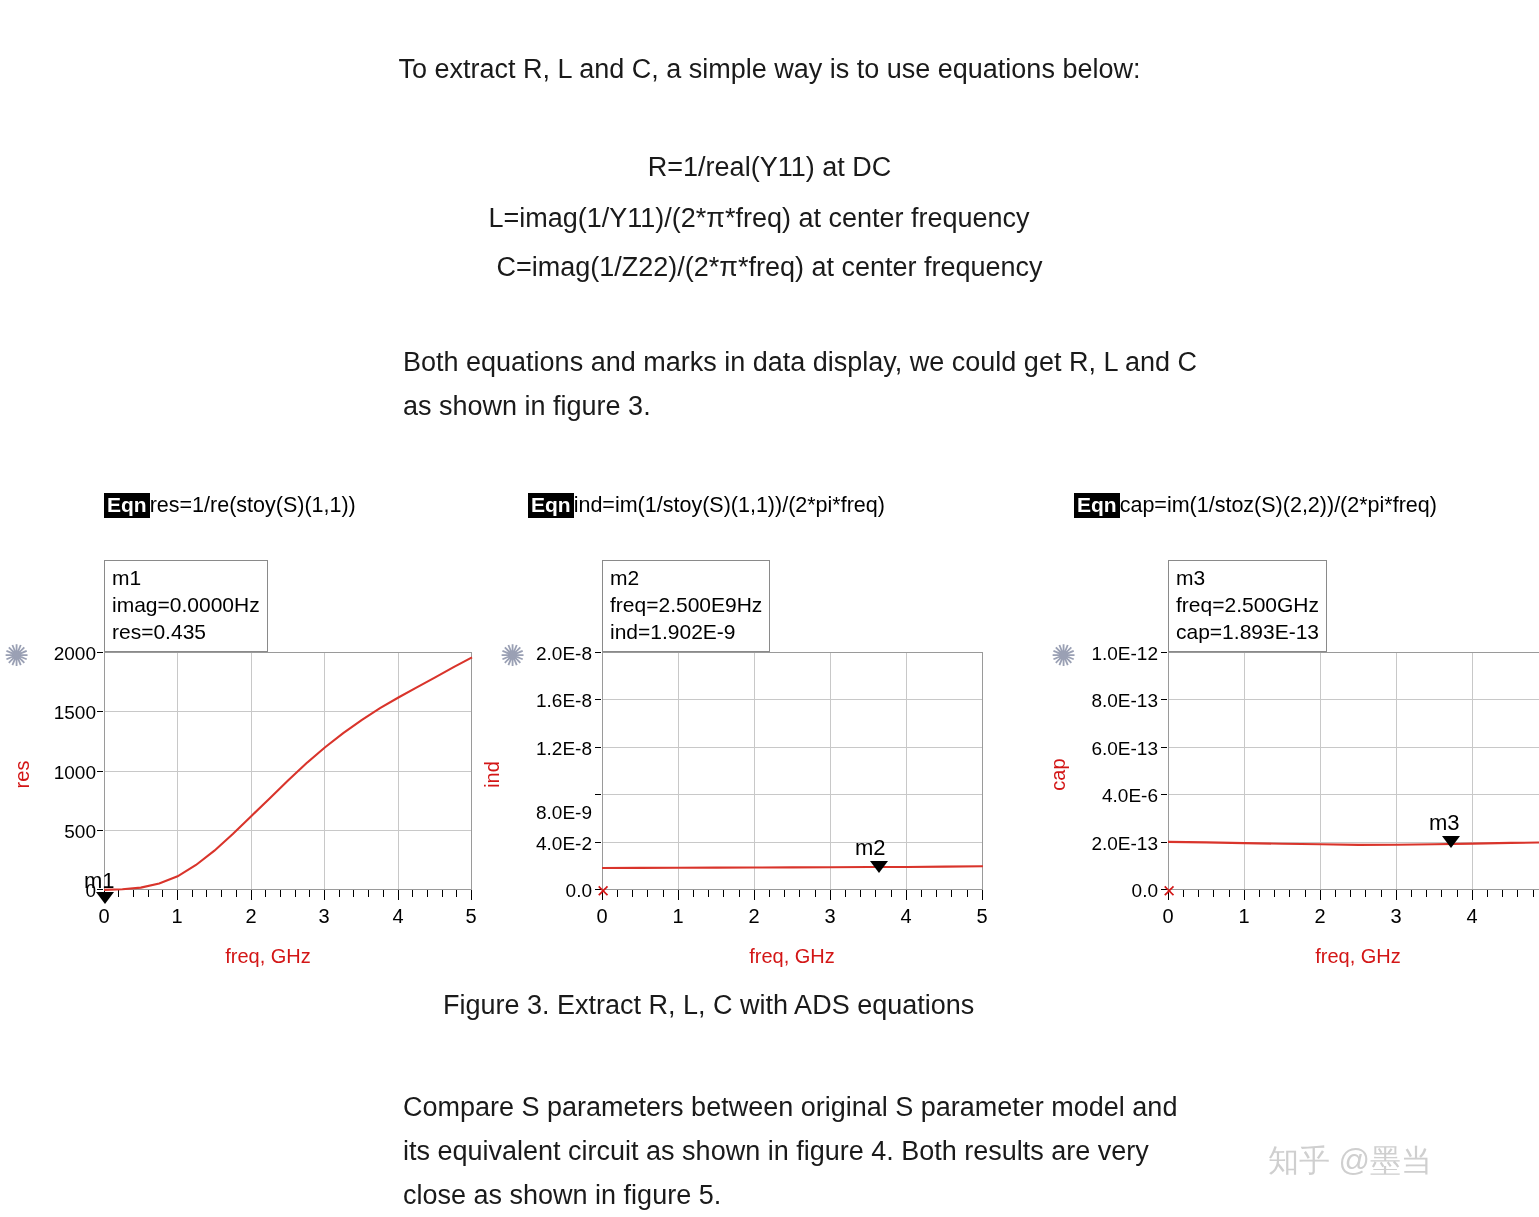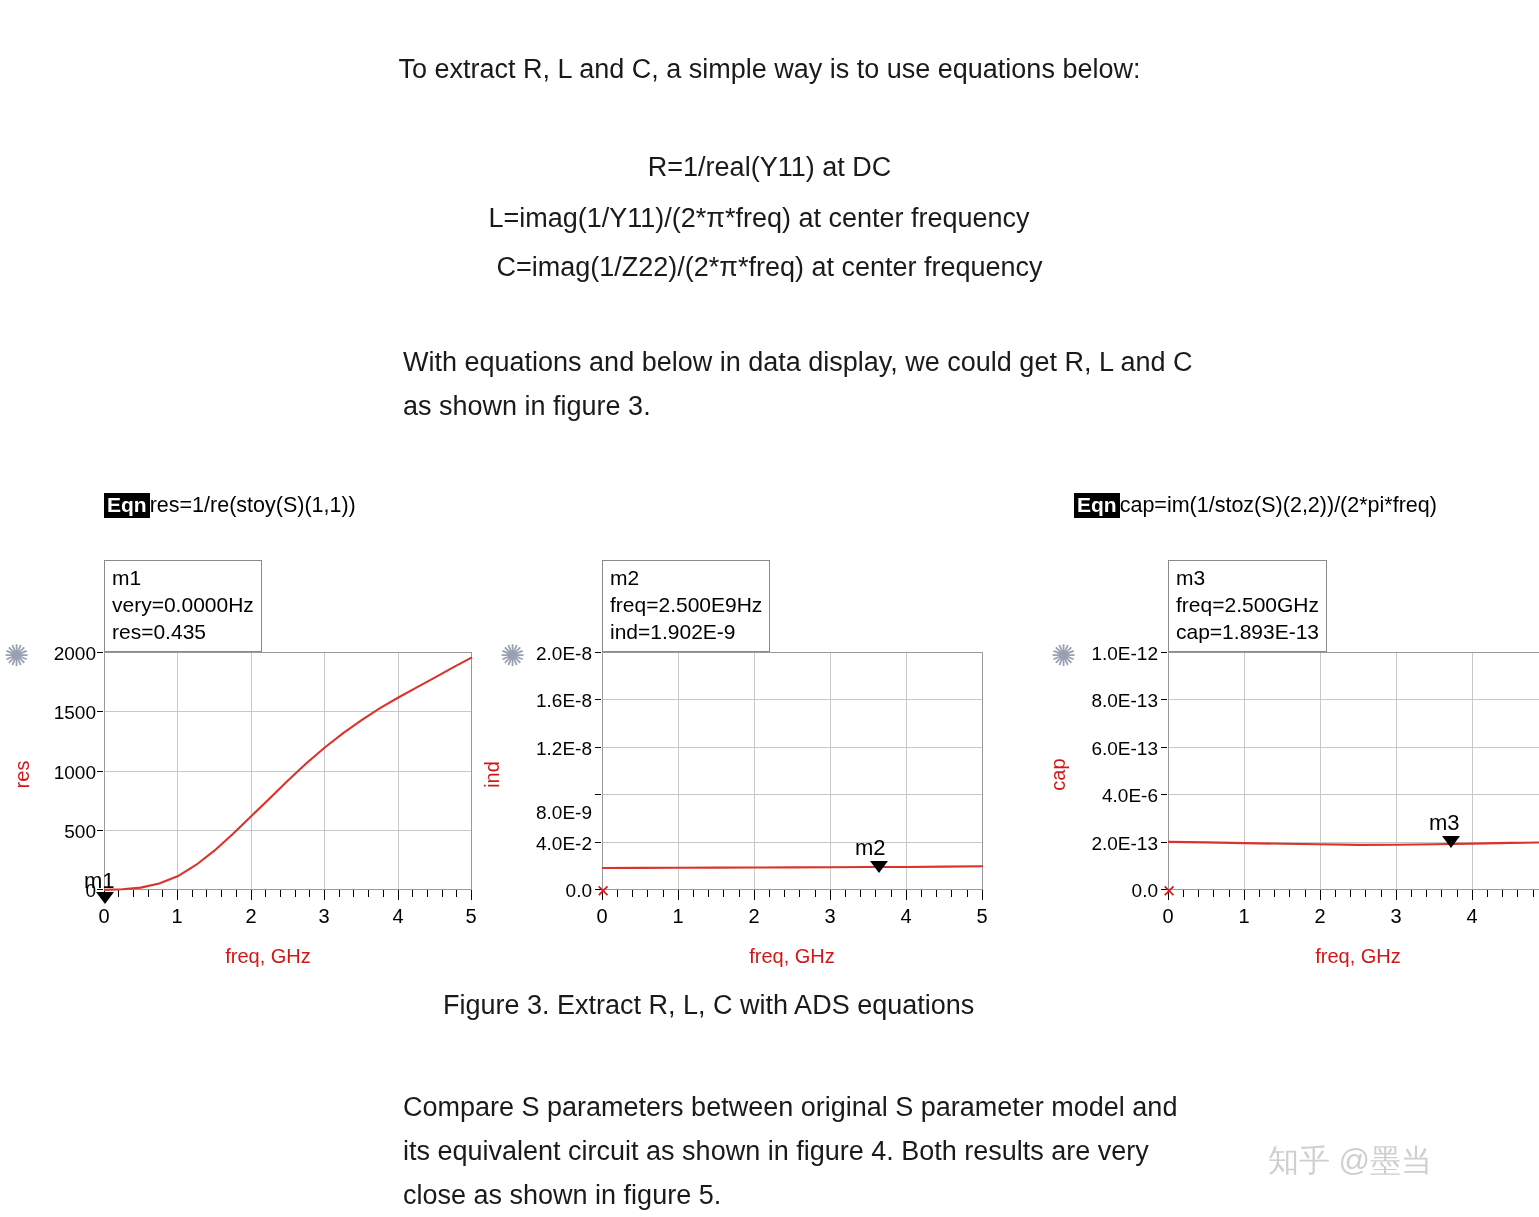--- a/index.html
+++ b/index.html
@@ -122,36 +122,36 @@
   <span>R=1/real(Y11) at DC</span>
 </div>
 <div class="para center-line" style="left:0; top:199px; width:1518px;">
   <span>L=imag(1/Y11)/(2*π*freq) at center frequency</span>
 </div>
 <div class="para center-line" style="left:0; top:248px; width:1539px;">
   <span>C=imag(1/Z22)/(2*π*freq) at center frequency</span>
 </div>
 
 <div class="para" style="left:403px; top:343px;">
-  <span>With equations and below in data display, we could get R, L and C</span>
+  <span>Both equations and marks in data display, we could get R, L and C</span>
 </div>
 <div class="para" style="left:403px; top:387px;">
   <span>as shown in figure 3.</span>
 </div>
 
 <div class="charts">
 
   <div class="panel p1">
     <div class="eqn-row" style="left:104px; top:12px;">
       <span class="eqn-badge">Eqn</span><span class="eqn-text">res=1/re(stoy(S)(1,1))</span>
     </div>
 
     <div class="mbox" style="left:104px; top:80px;">
       <div>m1</div>
-      <div>very=0.0000Hz</div>
+      <div>imag=0.0000Hz</div>
       <div>res=0.435</div>
     </div>
 
     <div class="star-icon" style="left:4px; top:161px;">✺</div>
 
     <div class="plot-wrap">
 
       <div class="plot-frame" style="left:104px; top:172px; width:368px; height:238px;"></div>
 
       <div class="gridline" style="left:105px; top:231px; width:366px; height:1px;"></div>
@@ -216,20 +216,23 @@
 
       <div class="marker-label" style="left:84px; top:388px;">m1</div>
       <div class="marker-tri" style="left:96px; top:412px;"></div>
 
       <div class="axis-title" style="left:168px; top:465px; width:200px;">freq, GHz</div>
       <div class="ylabel" style="left:-8px; top:283px; width:60px; text-align:center;">res</div>
     </div>
   </div>
 
   <div class="panel p2">
+    <div class="eqn-row" style="left:28px; top:12px;">
+      <span class="eqn-badge">Eqn</span><span class="eqn-text">ind=im(1/stoy(S)(1,1))/(2*pi*freq)</span>
+    </div>
 
     <div class="mbox" style="left:102px; top:80px;">
       <div>m2</div>
       <div>freq=2.500E9Hz</div>
       <div>ind=1.902E-9</div>
     </div>
 
     <div class="star-icon" style="left:0px; top:161px;">✺</div>
 
     <div class="plot-wrap">

